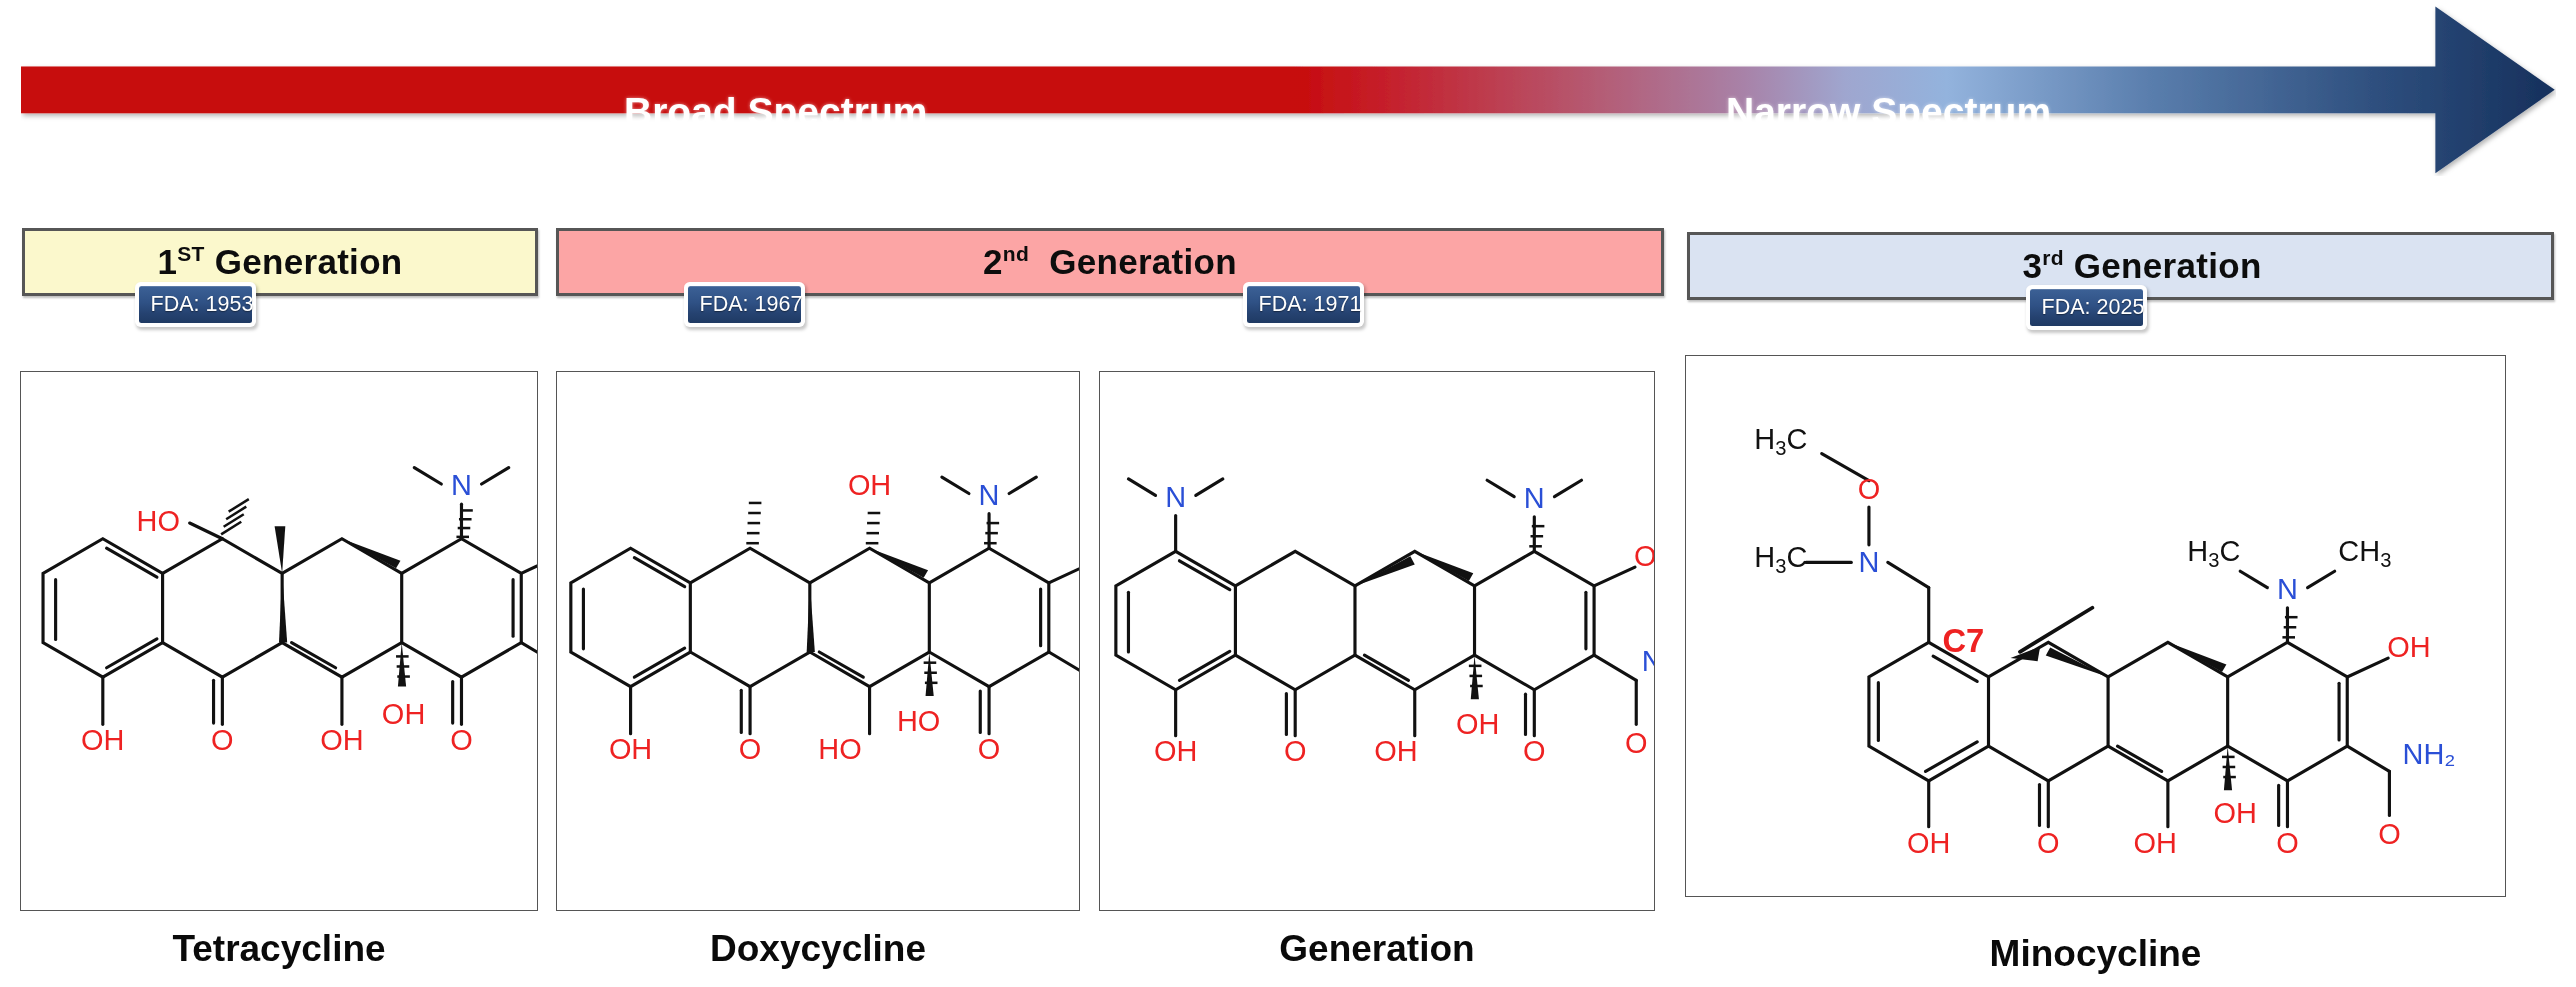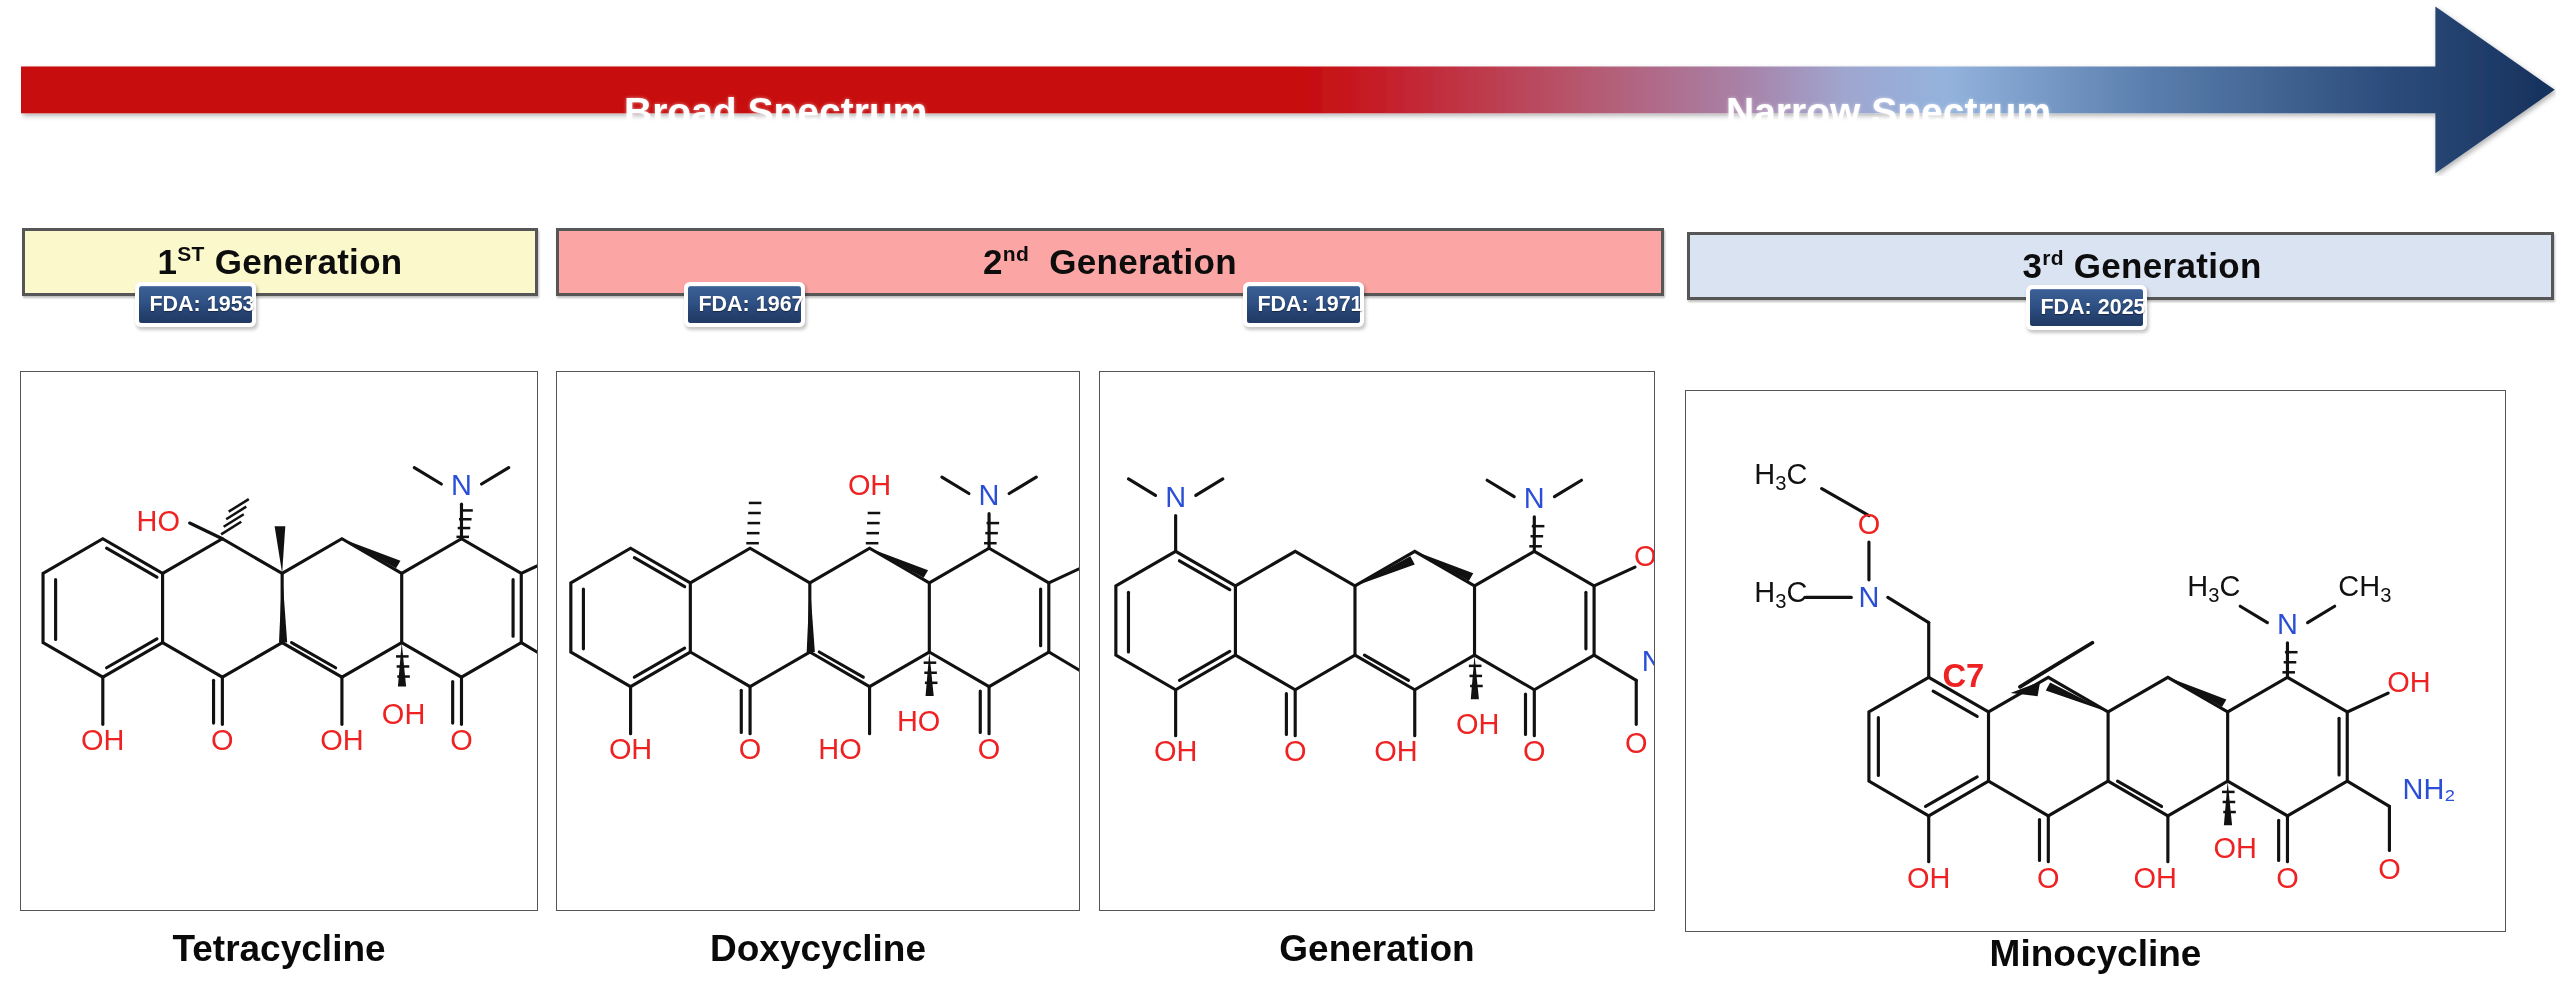--- a/index.html
+++ b/index.html
@@ -88,21 +88,21 @@
     height: 100%;
     border-radius: 2.5px;
     background: linear-gradient(to bottom, #3c6196 0%, #2f5185 45%, #254270 75%, #1f3a63 100%);
     display: flex;
     align-items: center;
     justify-content: center;
     box-shadow: inset 0 0.6px 0 rgba(255,255,255,0.35);
   }
   .fda-text {
     font-size: 21.5px;
-    font-weight: bold;
+    font-weight: normal;
     color: #ffffff;
     white-space: nowrap;
     text-shadow: 0 0.6px 1.3px rgba(0,0,0,0.45);
     margin-left: 13px;
   }
   #fda-badge-1 { left: 135px;  }
   #fda-badge-2 { left: 684px; align-items: center; }
   #fda-badge-3 { left: 1243px; }
   #fda-badge-4 { left: 2026px; top: 285px; }
 
@@ -112,21 +112,21 @@
     top: 371px;
     height: 540px;
     background: #ffffff;
     border: 1.9px solid #555555;
     box-sizing: border-box;
     overflow: hidden;
   }
   #struct-panel-1 { left: 20px;   width: 518px;  }
   #struct-panel-2 { left: 556px;  width: 524px;  }
   #struct-panel-3 { left: 1099px; width: 556px;  }
-  #struct-panel-4 { left: 1685px; width: 821px; top: 390px; height: 542px; }
+  #struct-panel-4 { left: 1685px; width: 821px; top: 355px; height: 542px; }
   .struct-panel svg { display: block; width: 100%; height: 100%; }
 
   
   .drug-name {
     position: absolute;
     top: 928px;
     font-size: 37px;
     font-weight: bold;
     color: #0a0a0a;
     text-align: center;

